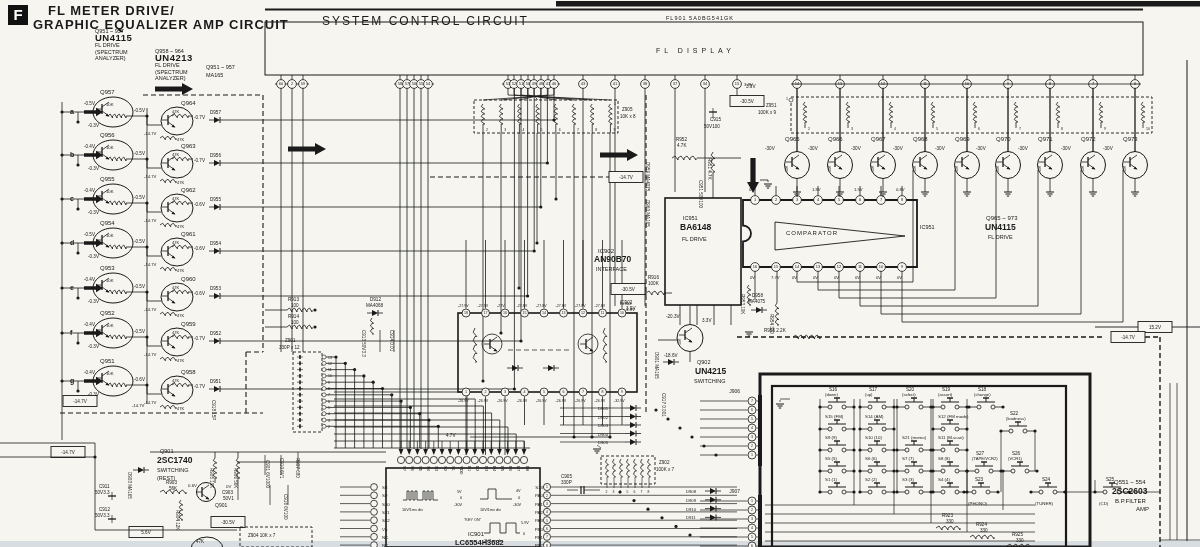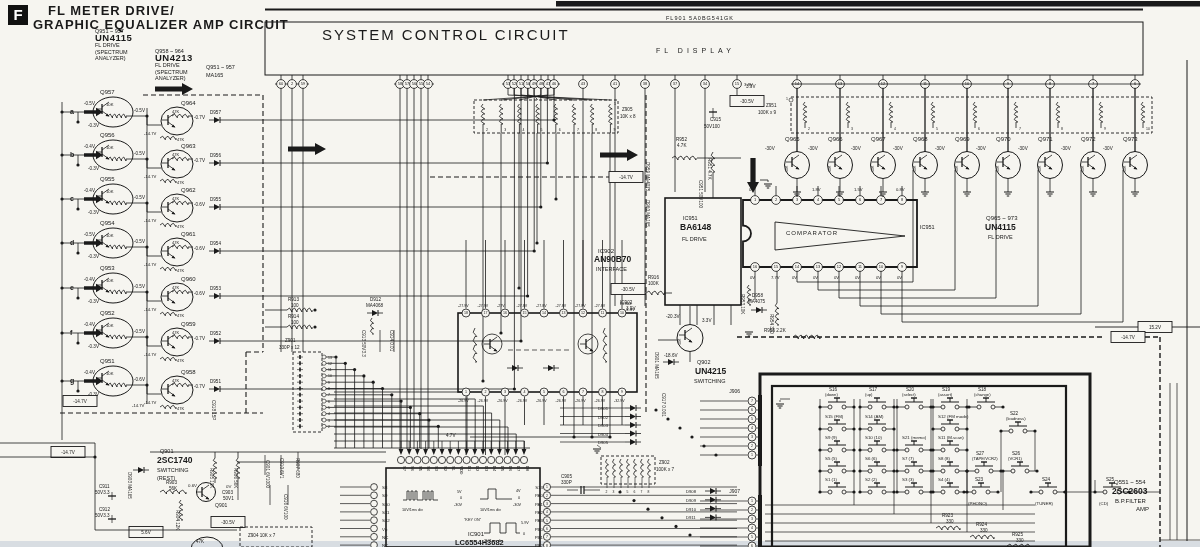--- a/index.html
+++ b/index.html
@@ -4,21 +4,21 @@
 <style>
   html,body{margin:0;padding:0;background:#888;}
   #stage{position:relative;width:1200px;height:547px;background:#f6f5f0;overflow:hidden;
          font-family:"Liberation Sans",sans-serif;color:#1a1a1a;}
   #schem{position:absolute;left:0;top:0;}
   .hdr{position:absolute;z-index:5;}
   #badge{left:8px;top:5px;width:20px;height:20px;background:#111;color:#fff;
          font-weight:bold;font-size:15px;text-align:center;line-height:20px;}
   #t1{left:33px;top:3px;font-weight:bold;font-size:13px;letter-spacing:1px;padding-left:15px;}
   #t2{left:33px;top:17px;font-weight:bold;font-size:13px;letter-spacing:1px;}
-  #sys{left:322px;top:26px;font-size:15px;letter-spacing:2px;}
+  #sys{left:322px;top:14px;font-size:12px;letter-spacing:2px;}
   #ref{left:666px;top:15px;font-size:5.5px;letter-spacing:1px;}
   #fld{left:656px;top:47px;font-size:7px;letter-spacing:4px;}
   .sub{position:absolute;font-size:5.5px;line-height:6.5px;white-space:pre;z-index:5;}
   .sub b{font-size:9.5px;letter-spacing:0.5px;}
 </style>
 </head>
 <body>
 
 <div id="stage">
   <svg id="schem" width="1200" height="547" viewBox="0 0 1200 547">

